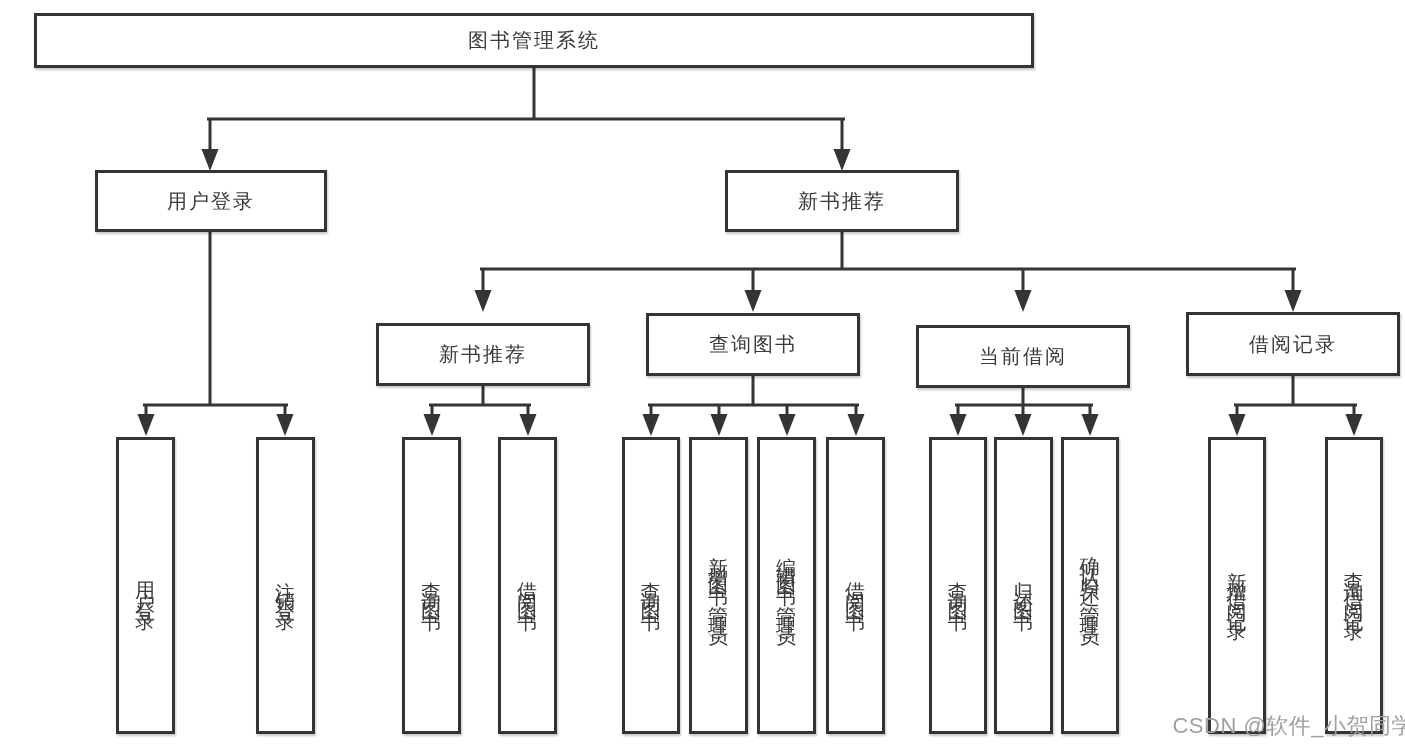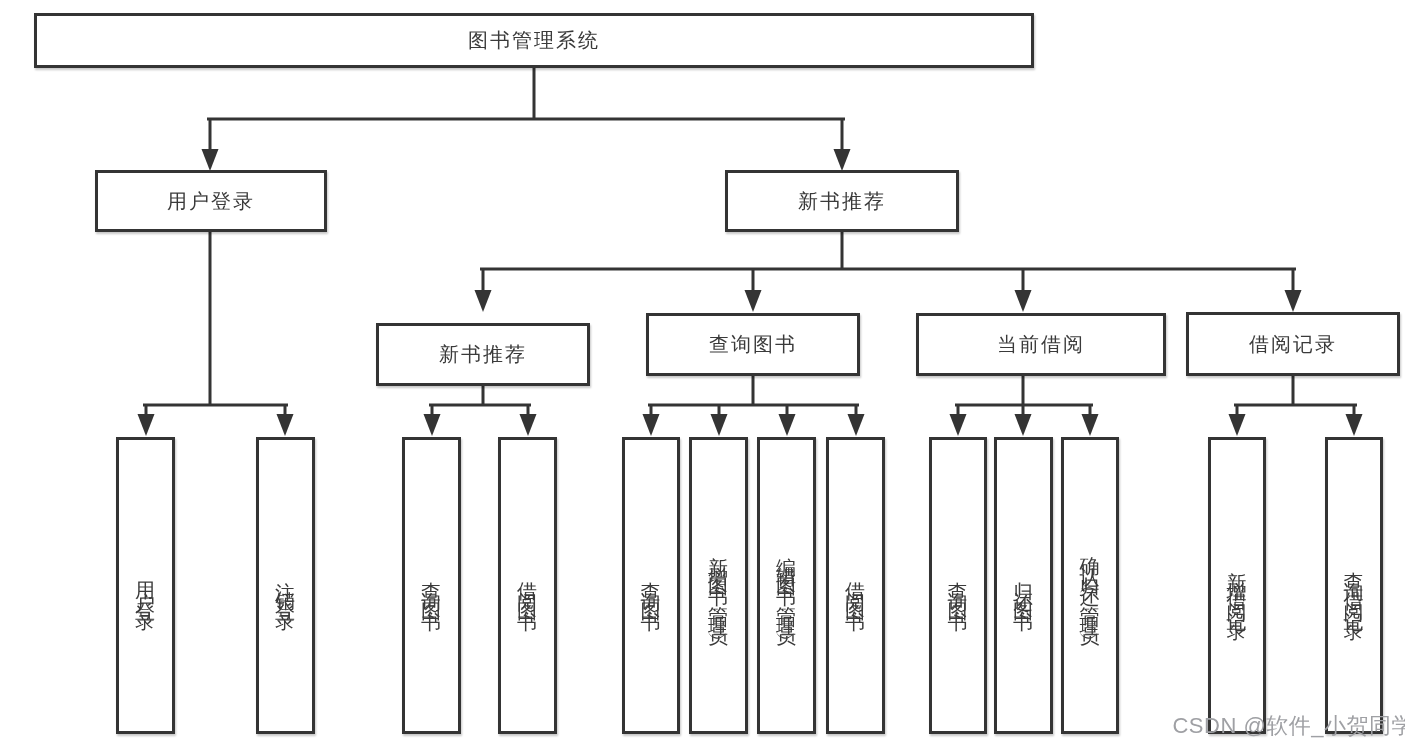--- a/index.html
+++ b/index.html
@@ -95,21 +95,21 @@
     </g>
   </svg>
 
   <div class="node" style="left:22px;top:13px;width:1000px;height:55px">图书管理系统</div>
 
   <div class="node" style="left:83px;top:170px;width:232px;height:62px">用户登录</div>
   <div class="node" style="left:713px;top:170px;width:234px;height:62px">新书推荐</div>
 
   <div class="node" style="left:364px;top:323px;width:214px;height:63px">新书推荐</div>
   <div class="node" style="left:634px;top:313px;width:214px;height:63px">查询图书</div>
-  <div class="node" style="left:904px;top:313px;width:250px;height:63px">当前借阅</div>
+  <div class="node" style="left:904px;top:325px;width:214px;height:63px">当前借阅</div>
   <div class="node" style="left:1174px;top:312px;width:214px;height:64px">借阅记录</div>
 
   <div class="node" style="left:104px;top:437px;width:59px;height:297px">
     <span class="vtext">用户登录</span>
   </div>
   <div class="node" style="left:244px;top:437px;width:59px;height:297px">
     <span class="vtext">注销登录</span>
   </div>
 
   <div class="node" style="left:390px;top:437px;width:59px;height:297px">

